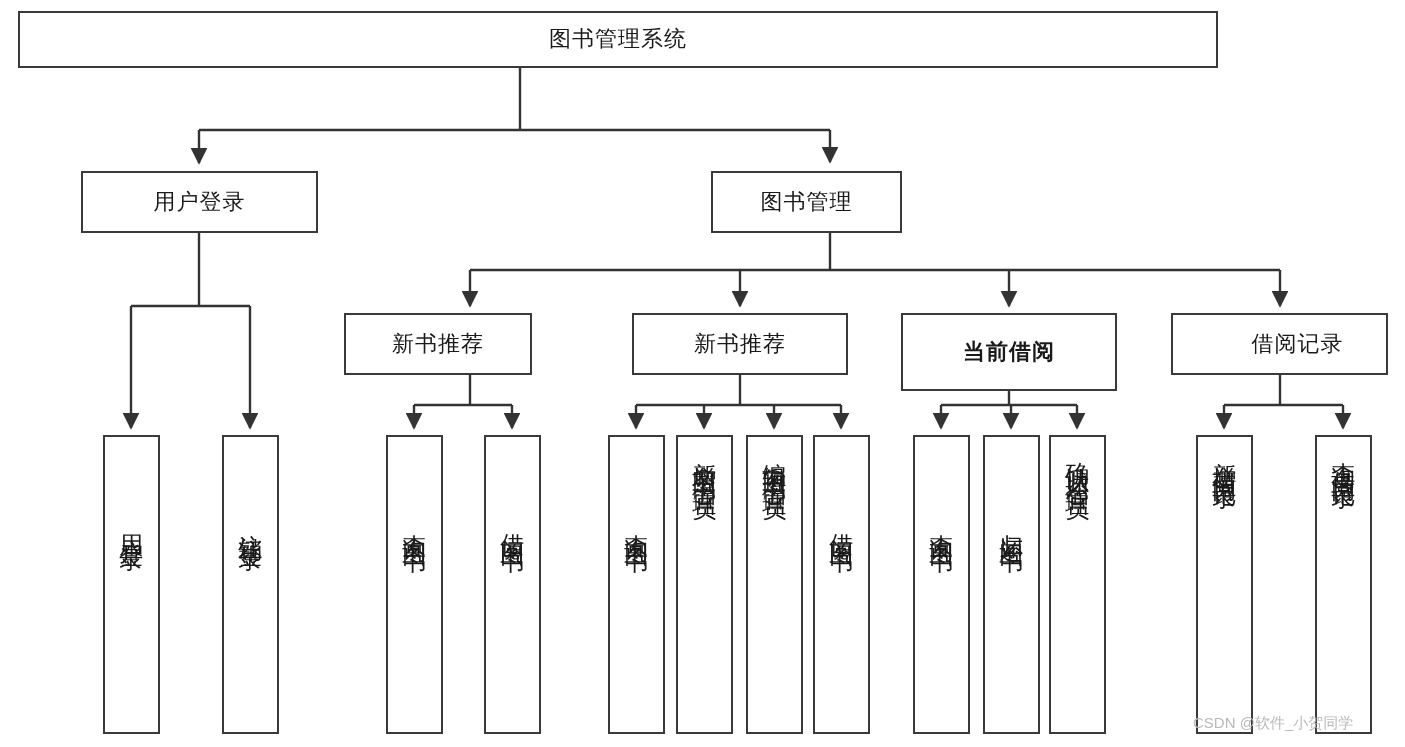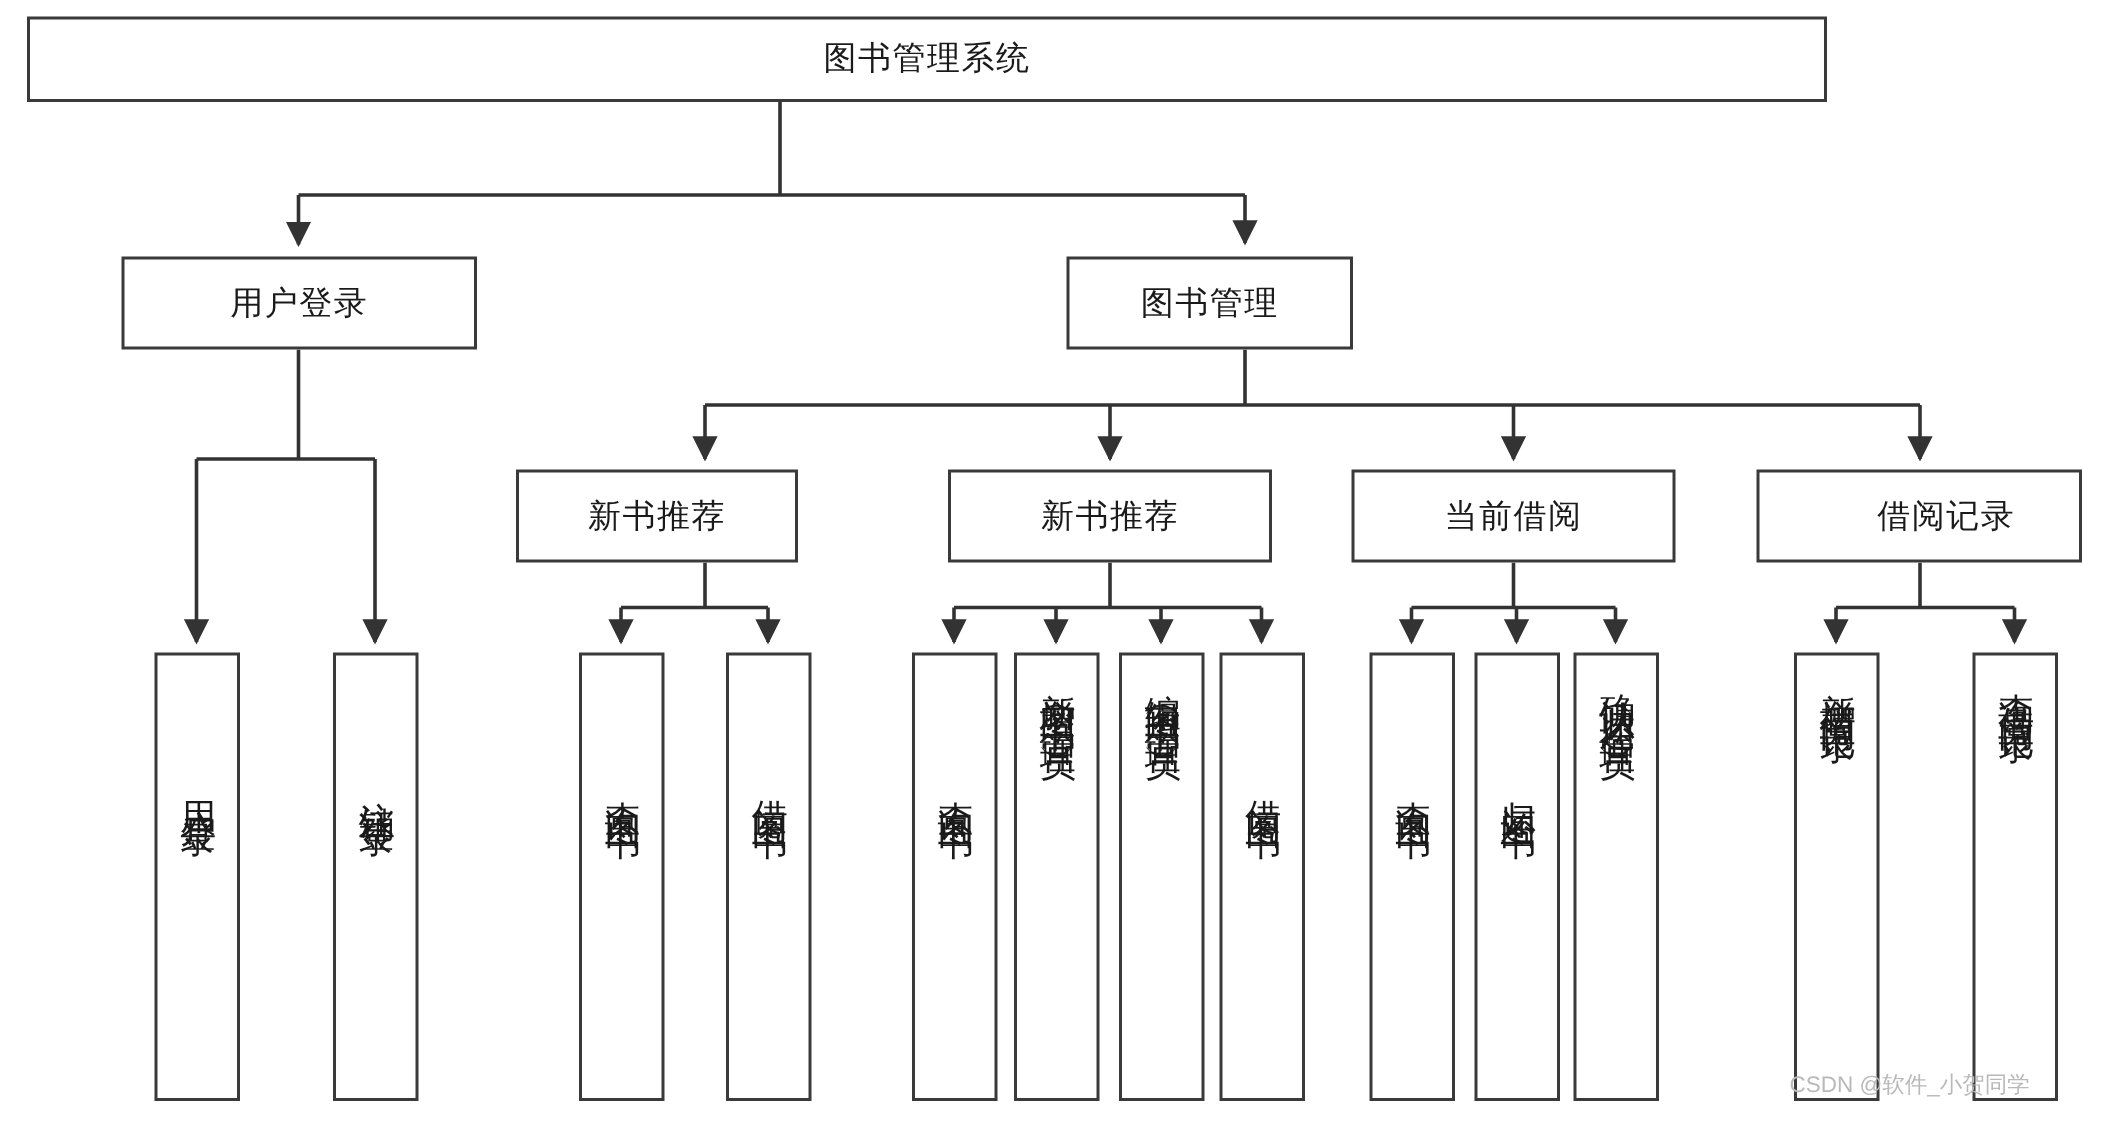--- a/index.html
+++ b/index.html
@@ -140,21 +140,21 @@
   <div class="node horizontal" style="left:711px; top:171px; width:191px; height:62px;font-family:Liberation Serif, serif;">
     <span class="label">图书管理</span>
   </div>
 
   <div class="node horizontal" style="left:344px; top:313px; width:188px; height:62px;">
     <span class="label">新书推荐</span>
   </div>
   <div class="node horizontal" style="left:632px; top:313px; width:216px; height:62px;">
     <span class="label">新书推荐</span>
   </div>
-  <div class="node horizontal" style="left:901px; top:313px; width:216px; height:62px;">
+  <div class="node horizontal" style="left:901px; top:313px; width:216px; height:78px;font-weight:bold;">
     <span class="label">当前借阅</span>
   </div>
   <div class="node horizontal" style="left:1171px; top:313px; width:217px; height:62px;padding-left:36px;">
     <span class="label">借阅记录</span>
   </div>
 
   <div class="node vertical short" style="left:103px; top:435px; width:57px; height:299px;">
     <span class="label">用户登录</span>
   </div>
   <div class="node vertical short" style="left:222px; top:435px; width:57px; height:299px;">

